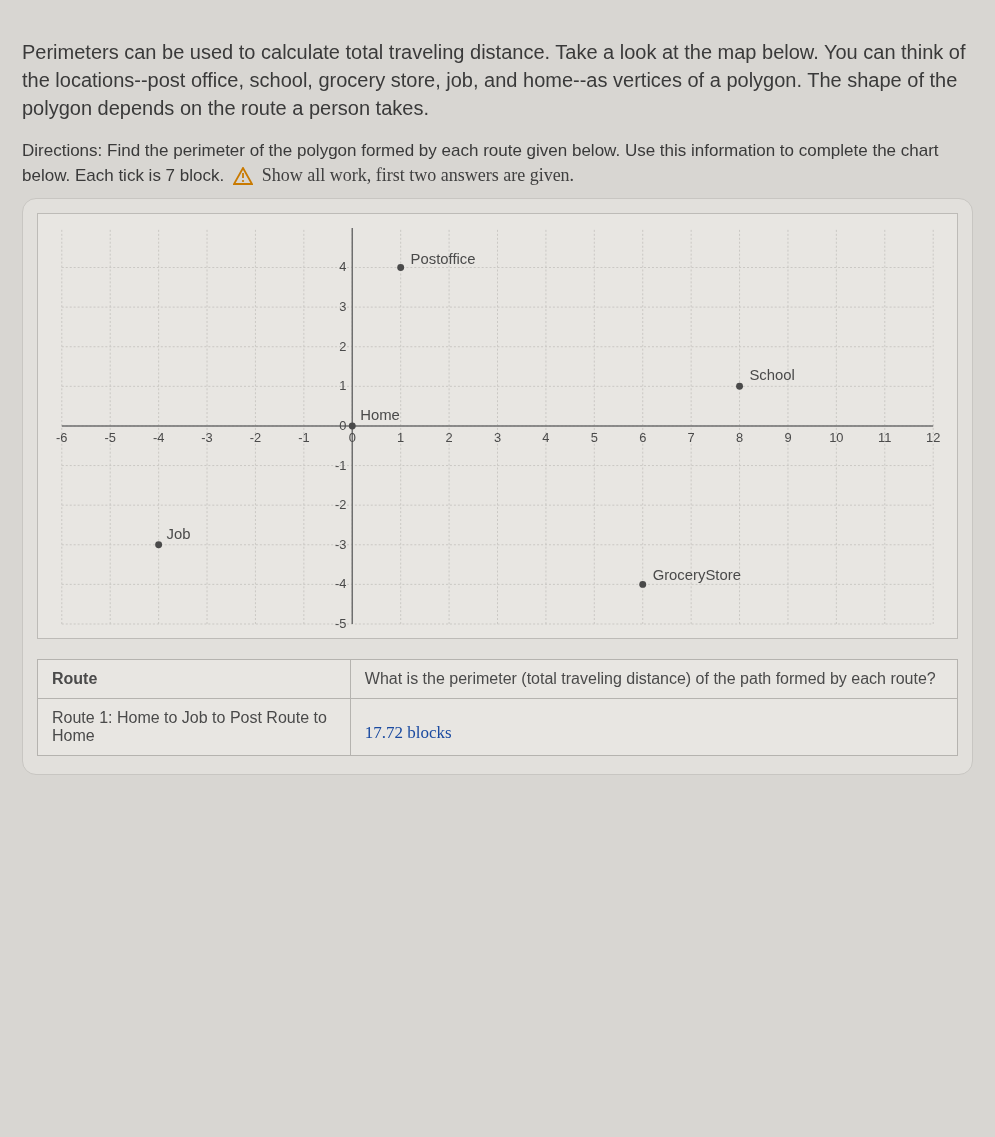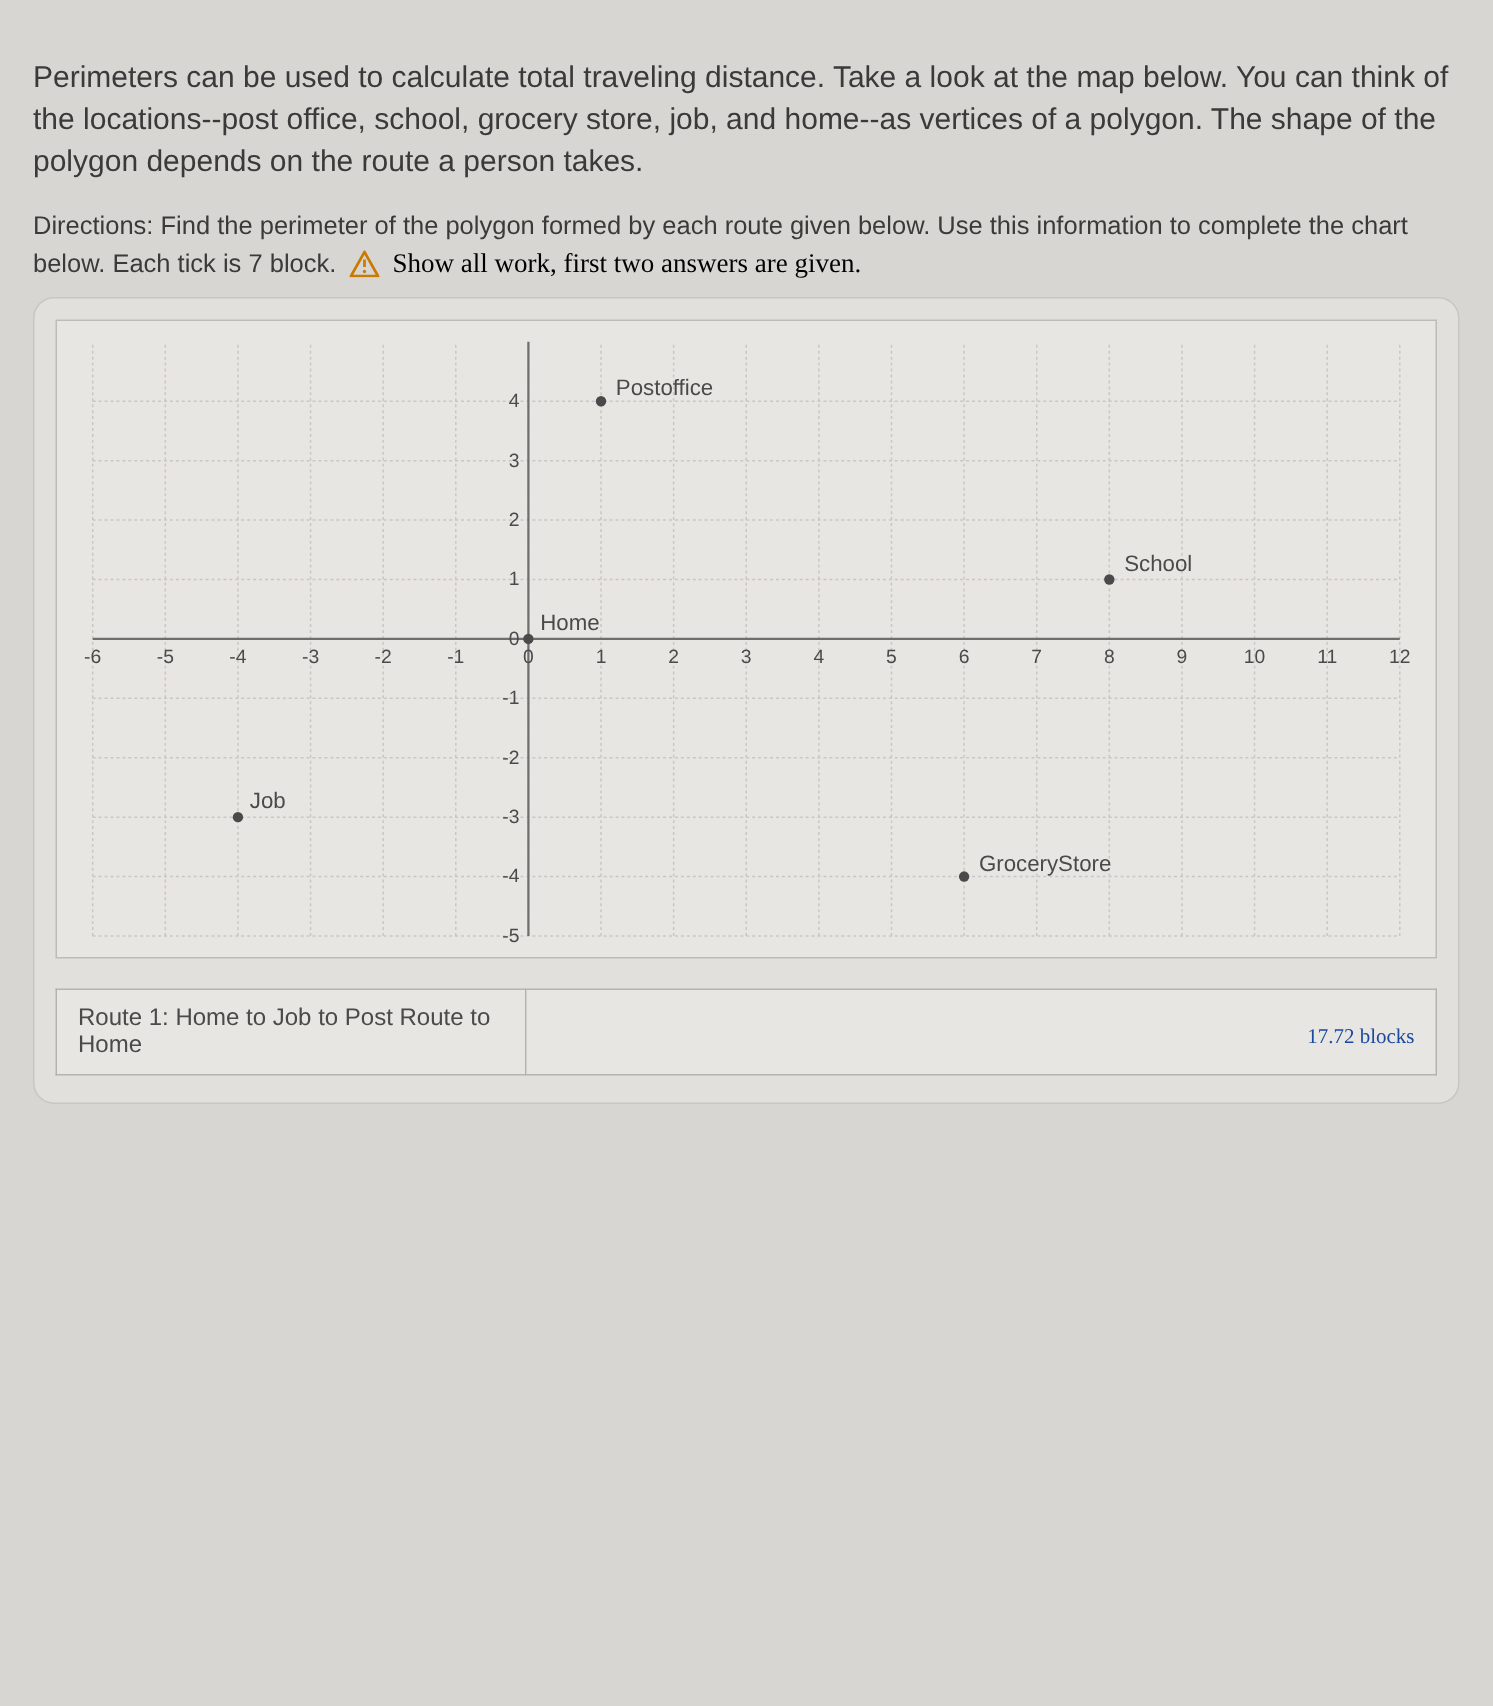--- a/index.html
+++ b/index.html
@@ -13,21 +13,21 @@
   }
   .intro { font-size: 20px; line-height: 1.4; margin-bottom: 14px; }
   .directions { font-size: 17px; line-height: 1.4; margin-bottom: 10px; }
   .warn-icon {
     display: inline-block;
     vertical-align: middle;
     margin: 0 4px;
   }
   .handwritten {
     font-family: "Comic Sans MS", cursive;
-    color: #000000;
+    color: #404040;
     font-size: 18px;
   }
   .card {
     background: #e2e0dc;
     border: 1px solid #c8c6c2;
     border-radius: 14px;
     padding: 14px 14px 18px 14px;
   }
   .chart-wrap {
     background: #e8e6e2;
@@ -50,23 +50,23 @@
     border: 1px solid #b5b3af;
     padding: 10px 14px;
     font-size: 16px;
     vertical-align: top;
     color: #4a4a4a;
   }
   td.route-col { width: 34%; }
   .hand-answer {
     font-family: "Comic Sans MS", cursive;
     color: #1a4aa0;
-    font-size: 14px;
+    font-size: 17px;
     display: block;
-    text-align: right;
+    text-align: left;
     margin-top: 14px;
   }
 </style>
 </head>
 <body>
 
 <p class="intro">Perimeters can be used to calculate total traveling distance. Take a look at the map below. You can think of the locations--post office, school, grocery store, job, and home--as vertices of a polygon. The shape of the polygon depends on the route a person takes.</p>
 
 <p class="directions">
   <span>Directions: Find the perimeter of the polygon formed by each route given below. Use this information to complete the chart below. Each tick is 7 block.</span>
@@ -152,20 +152,24 @@
         <text x="714.4444444444445" y="164" class="point-label">School</text>
         <circle cx="117.77777777777777" cy="330" r="3.5" class="data-point"></circle>
         <text x="125.77777777777777" y="324" class="point-label">Job</text>
         <circle cx="606.6666666666666" cy="370" r="3.5" class="data-point"></circle>
         <text x="616.6666666666666" y="366" class="point-label">GroceryStore</text>
       </svg>
   </div>
 
   <table>
     <tbody>
+        <tr>
+      <td class="route-col"><b>Route</b></td>
+      <td>What is the perimeter (total traveling distance) of the path formed by each route?</td>
+    </tr>
     <tr>
       <td class="route-col">Route 1: Home to Job to Post Route to Home</td>
       <td>
             <span class="hand-answer">17.72  blocks</span>
           </td>
     </tr>
   </tbody>
     </table>
 
 </div>

